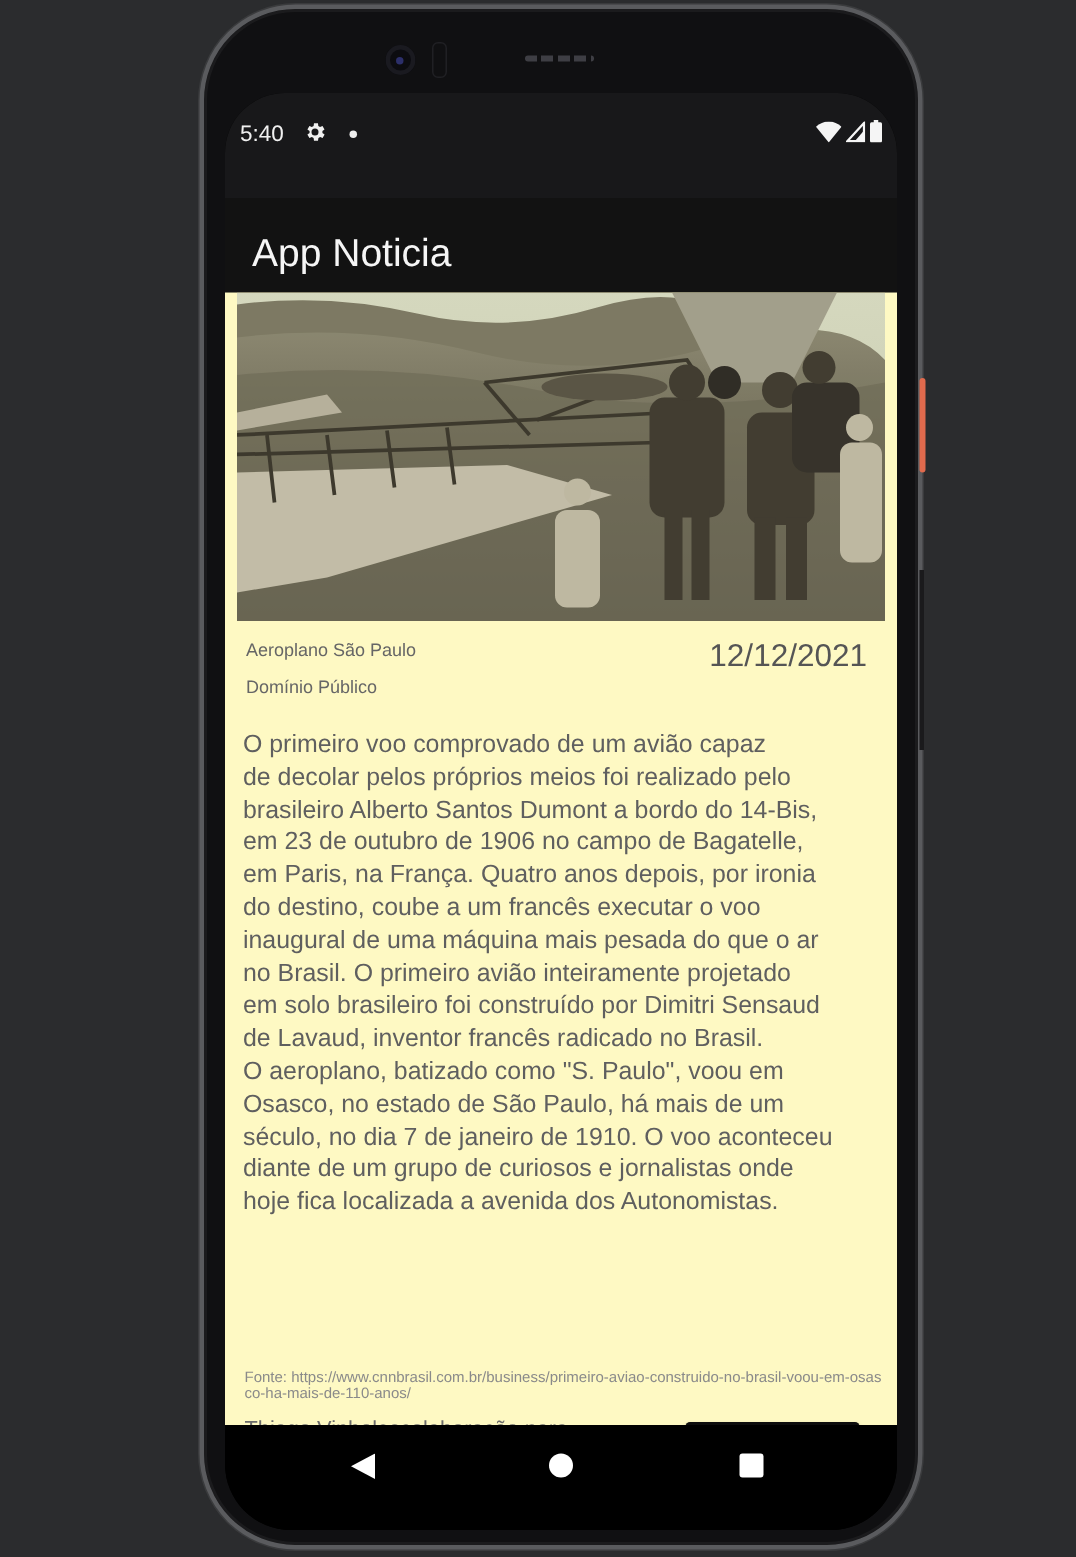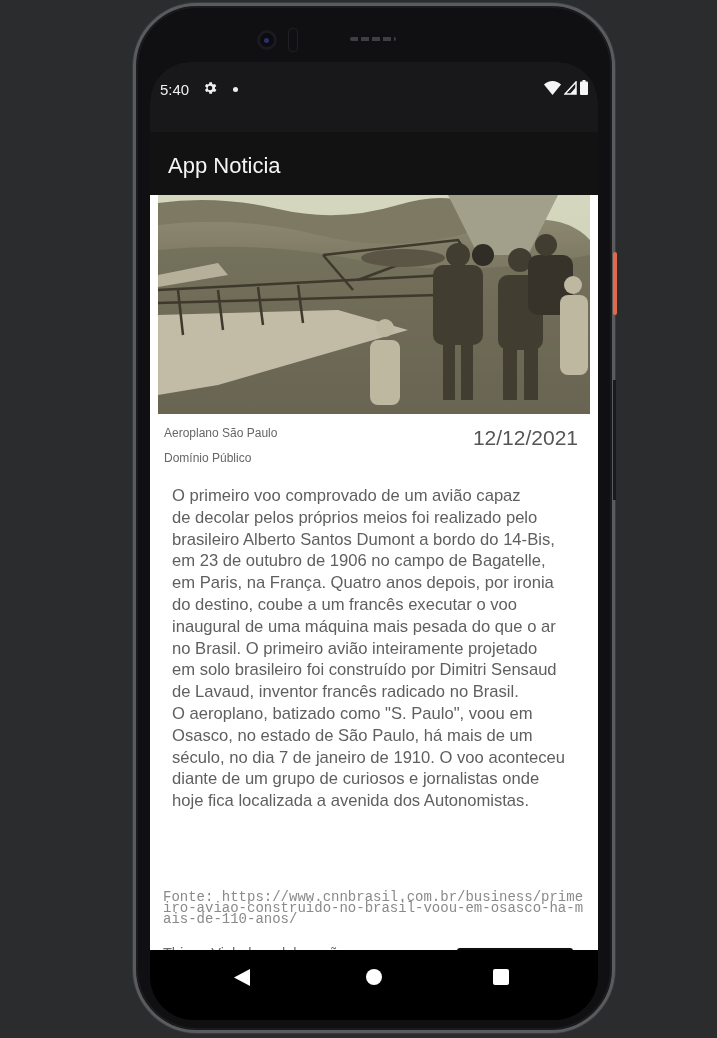--- a/index.html
+++ b/index.html
@@ -55,51 +55,49 @@
     }
     .status-time { position: absolute; left: 10px; top: 19px; font-size: 15px; color: #f0f0f0; }
     .status-gear { position: absolute; left: 52px; top: 18px; width: 16px; height: 16px; }
     .status-dot { position: absolute; left: 83px; top: 25px; width: 5px; height: 5px; border-radius: 50%; background: #eee; }
     .status-right { position: absolute; right: 10px; top: 18px; display: flex; gap: 3px; align-items: center; }
     .appbar {
       position: absolute; left: 0; top: 70px; width: 448px; height: 63px;
       background: #121212;
     }
     .app-title {
-      position: absolute; left: 18px; top: 21px; font-size: 22px; color: #f5f5f5;
+      position: absolute; left: 18px; top: 21px; font-size: 26px; color: #f5f5f5;
       font-weight: 500;
     }
     .content {
       position: absolute; left: 0; top: 133px; width: 448px; height: 755px;
-      background: #ffffff;
+      background: #fef9c3;
     }
     .photo {
       position: absolute; left: 8px; top: 0px; width: 432px; height: 219px;
       overflow: hidden;
     }
     .caption {
       position: absolute; left: 14px; top: 231px; font-size: 12px; color: #666;
     }
     .credit {
       position: absolute; left: 14px; top: 256px; font-size: 12px; color: #666;
     }
     .date {
       position: absolute; right: 20px; top: 231px; font-size: 21px; color: #555;
     }
     .body-text {
       position: absolute; left: 12px; top: 290px; width: 430px;
       font-size: 16.6px; line-height: 21.8px; color: #5f5f5f;
       white-space: pre-line;
-      margin-left: 10px;
     }
     .source {
-      position: absolute; left: 13px; top: 697px; width: 425px;
-      font-size: 14px; line-height: 11px; color: #8a8a8a;
+      position: absolute; left: 13px; top: 718px; width: 425px;
+      font-size: 10px; line-height: 11px; color: #8a8a8a;
       word-break: break-all;
-      font-family: Liberation Mono, monospace;
     }
     .author {
       position: absolute; left: 13px; top: 749px; width: 260px;
       font-size: 14.5px; line-height: 19px; color: #6b6b6b;
       white-space: pre-line;
     }
     .next-button {
       position: absolute; left: 307px; top: 753px; width: 116px; height: 40px;
       background: #0d0d0d; color: #fff; border: none; border-radius: 3px;
       font-family: "Liberation Sans", sans-serif; font-weight: bold;

